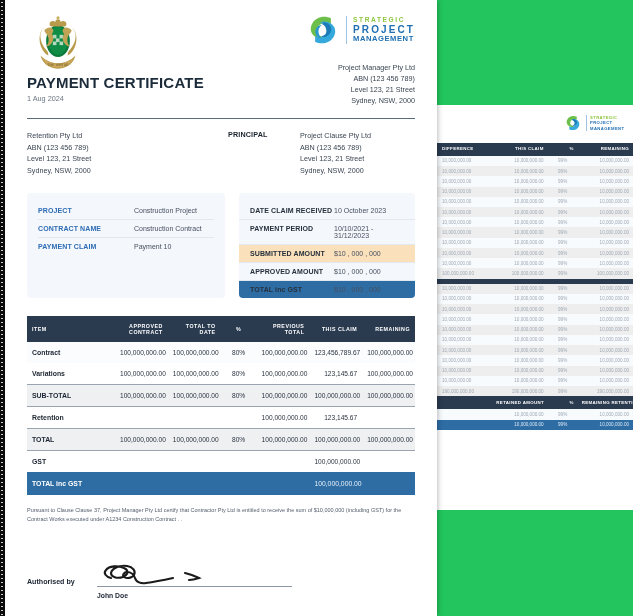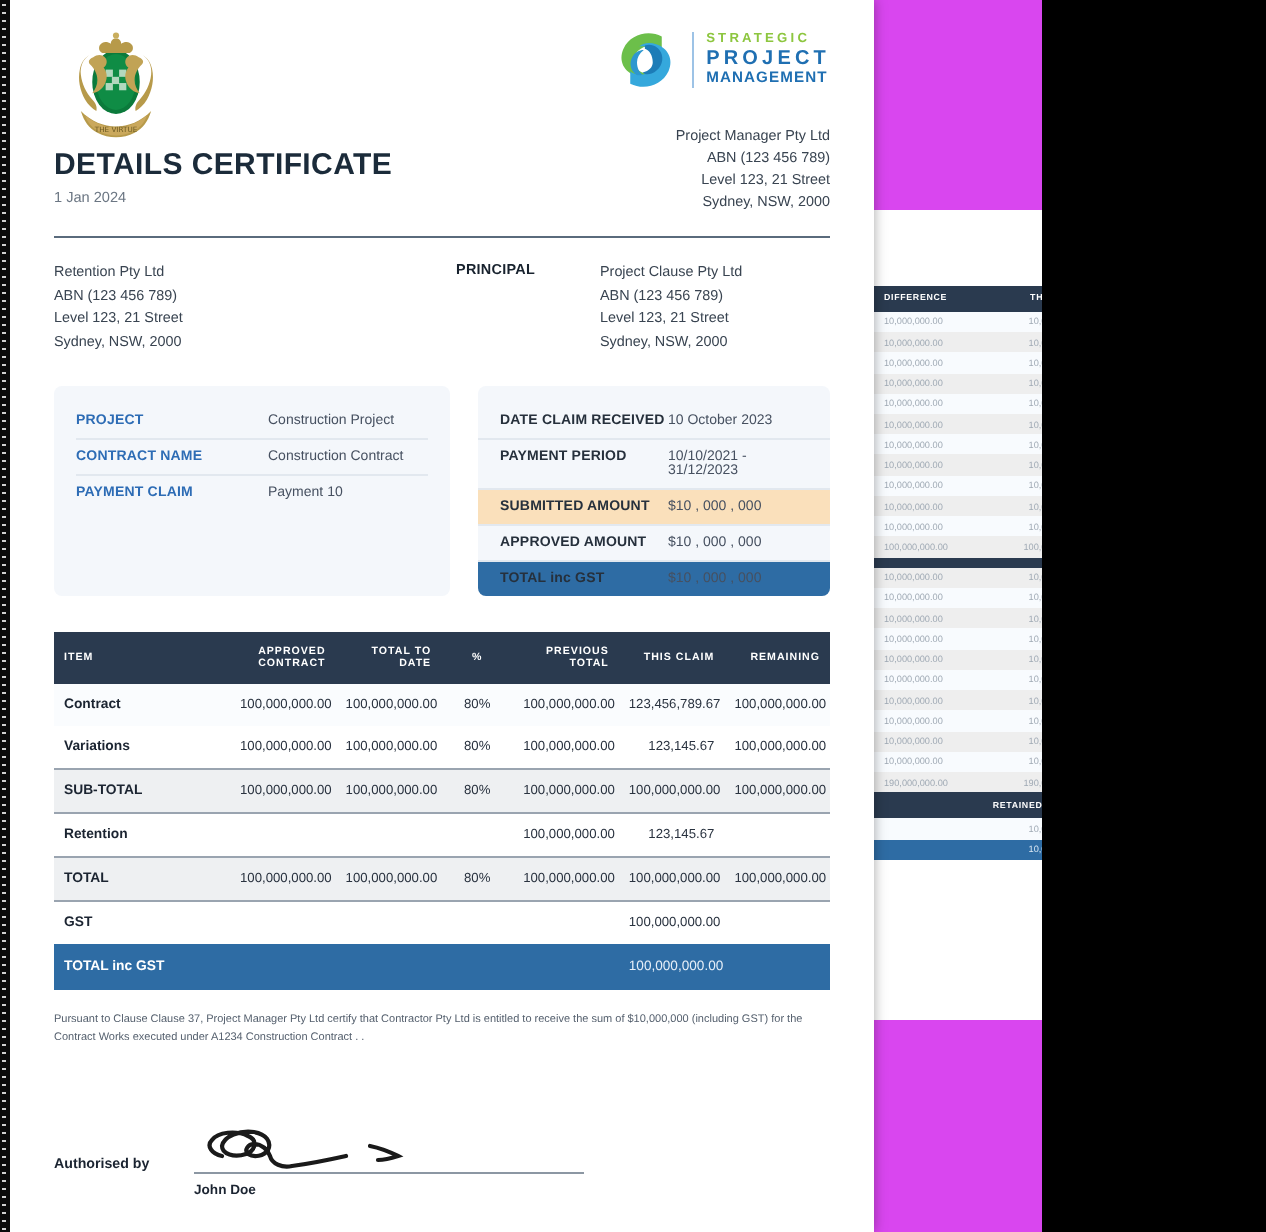--- a/index.html
+++ b/index.html
@@ -1,21 +1,21 @@
 <!DOCTYPE html>
 <html><head>
 <meta charset="utf-8">
 <style>
   html,body{margin:0;padding:0;}
   body{
     width:633px;height:616px;overflow:hidden;background:#000;
     font-family:"Liberation Sans","DejaVu Sans",sans-serif;
     -webkit-font-smoothing:antialiased;
   }
-  .stage{position:relative;width:521px;height:616px;background:#d946ef;overflow:hidden;}
+  .stage{position:relative;width:633px;height:616px;background:#22c55e;overflow:hidden;}
 
   
   .bg-doc{
     position:absolute;left:437px;top:105px;width:196px;height:405px;
     background:#ffffff;overflow:hidden;
   }
   .bg-logo{position:absolute;right:8px;top:7px;width:62px;height:22px;display:flex;align-items:center;gap:3px;}
   .bg-logo .swirl{width:20px;height:20px;flex:0 0 auto;}
   .bg-logo .bgwords{display:flex;flex-direction:column;gap:0px;border-left:1px solid #9dc3e6;padding-left:3px;}
   .bg-logo .bgwords i{display:block;font-style:normal;font-size:4.2px;font-weight:bold;letter-spacing:.4px;line-height:1.25;}
@@ -351,22 +351,22 @@
           <path d="M31 19c7-2 13 2 15 8 2 7-2 14-9 17-3 1-6 1-8-1 6-1 9-5 9-9 0-6-3-11-7-12z" fill="#1c7cb7"></path>
           <path d="M22 44c-4-4-5-10-2-15 2-4 6-6 10-6-4 3-6 7-6 11 0 5 2 9 5 11-3 1-5 1-7-1z" fill="#2d97cf"></path>
         </svg>
         <span class="words">
           <i class="w1">STRATEGIC</i>
           <i class="w2">PROJECT</i>
           <i class="w3">MANAGEMENT</i>
         </span>
       </div>
 
-      <div class="title">DETAILS CERTIFICATE</div>
-      <div class="subtitle">1 Jan 2024</div>
+      <div class="title">PAYMENT CERTIFICATE</div>
+      <div class="subtitle">1 Aug 2024</div>
       <div class="pmblock" id="pm-block">
           <div>Project Manager Pty Ltd</div>
           <div>ABN (123 456 789)</div>
           <div>Level 123, 21 Street</div>
           <div>Sydney, NSW, 2000</div>
         </div>
     </div>
 
     <div class="rule"></div>
 

